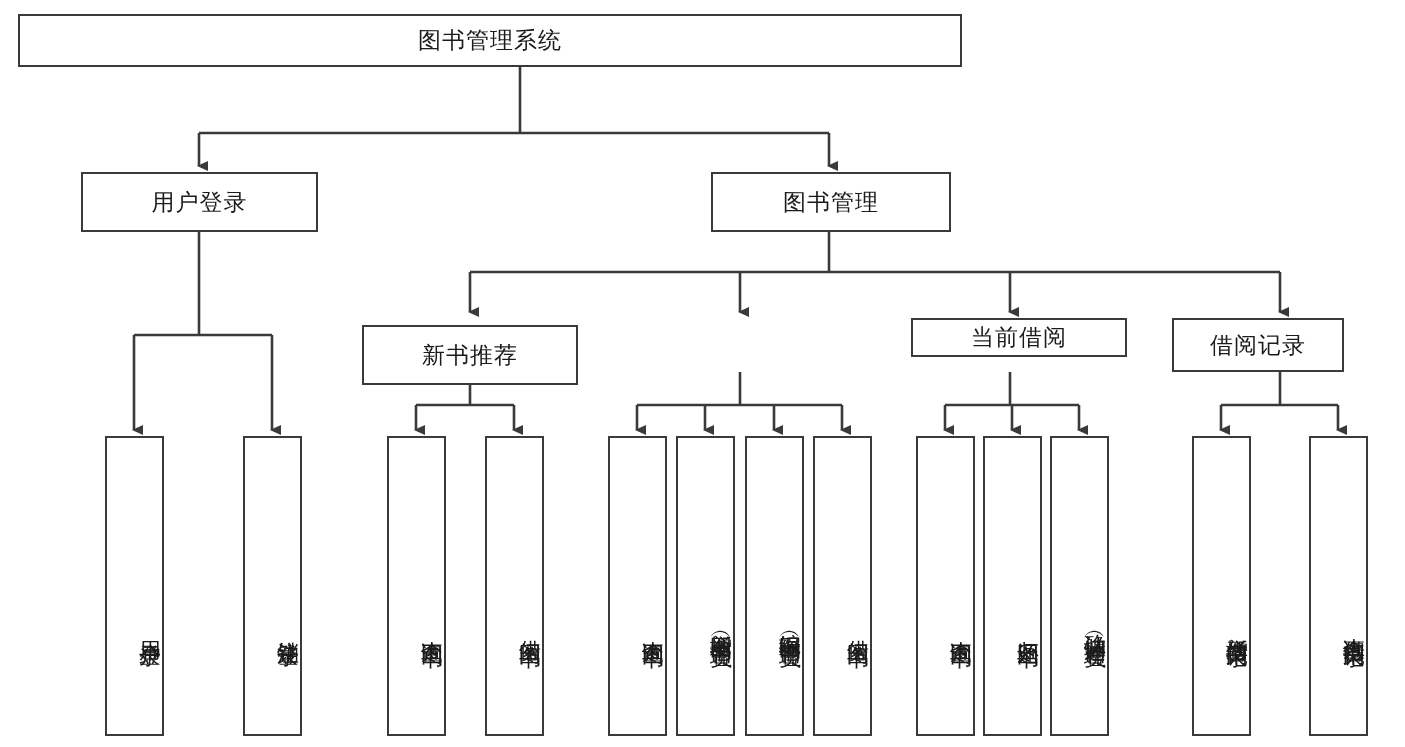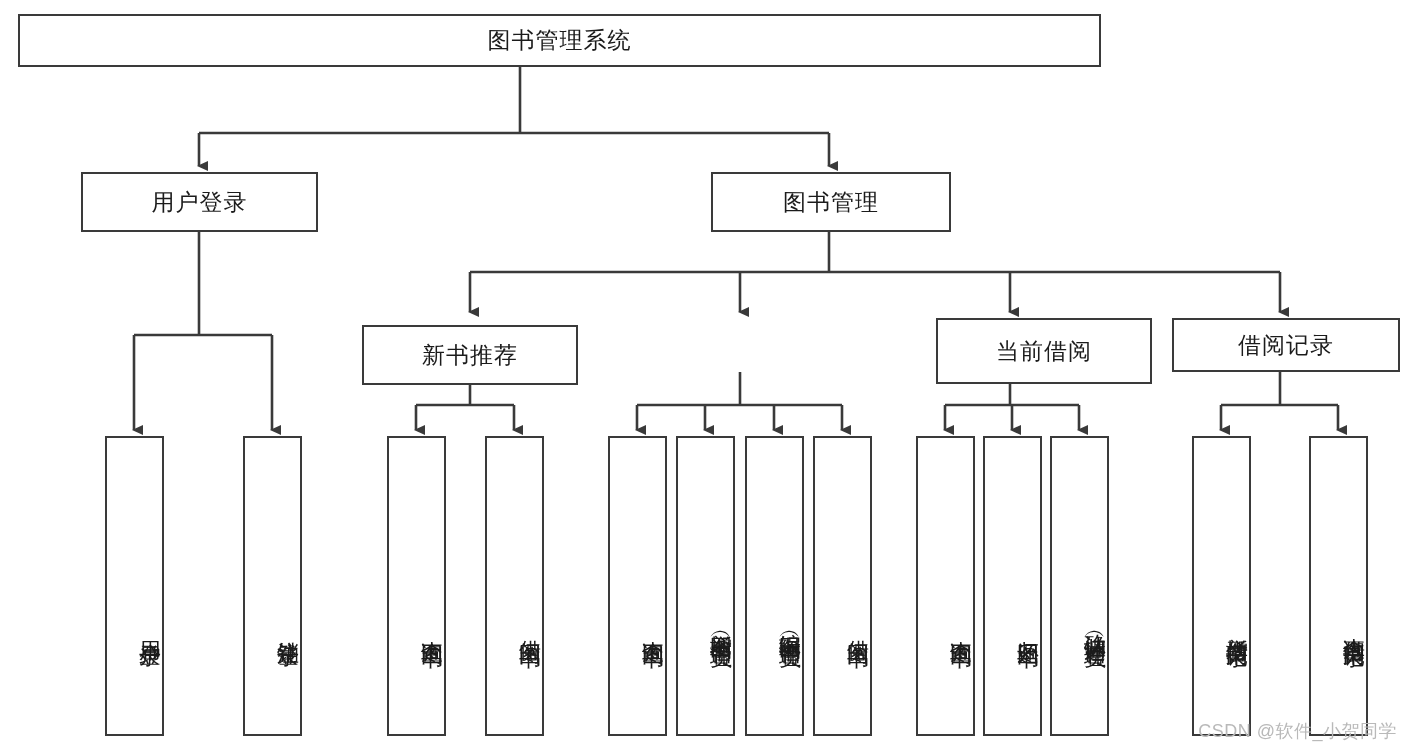--- a/index.html
+++ b/index.html
@@ -116,28 +116,28 @@
       <path d="M1012,405 L1012,430" marker-end="url(#arrow)"></path>
       <path d="M1079,405 L1079,430" marker-end="url(#arrow)"></path>
 
       <path d="M1280,372 L1280,405"></path>
       <path d="M1221,405 L1338,405"></path>
       <path d="M1221,405 L1221,430" marker-end="url(#arrow)"></path>
       <path d="M1338,405 L1338,430" marker-end="url(#arrow)"></path>
     </g>
   </svg>
 
-  <div class="node h" style="left: 18px; top: 14px; width: 1083px; height: 53px;">图书管理系统</div>
+  <div class="node h" style="left: 18px; top: 14px; width: 944px; height: 53px;">图书管理系统</div>
 
   <div class="node h" style="left: 81px; top: 172px; width: 237px; height: 60px;">用户登录</div>
   <div class="node h" style="left: 711px; top: 172px; width: 240px; height: 60px;">图书管理</div>
 
   <div class="node h" style="left: 362px; top: 325px; width: 216px; height: 60px;">新书推荐</div>
-  <div class="node h" style="left: 936px; top: 318px; width: 216px; height: 66px;">当前借阅</div>
-  <div class="node h" style="left: 1172px; top: 318px; width: 228px; height: 54px;">借阅记录</div>
+  <div class="node h" style="left: 911px; top: 318px; width: 216px; height: 39px;">当前借阅</div>
+  <div class="node h" style="left: 1172px; top: 318px; width: 172px; height: 54px;">借阅记录</div>
 
   <div class="node v" style="left: 105px; top: 436px; width: 59px; height: 300px;">
       <span style="margin-top: 81px;">用户登录</span>
     </div>
   <div class="node v" style="left: 243px; top: 436px; width: 59px; height: 300px;">
       <span style="margin-top: 81px;">注销登录</span>
     </div>
   <div class="node v" style="left: 387px; top: 436px; width: 59px; height: 300px;">
       <span style="margin-top: 81px;">查询图书</span>
     </div>
@@ -165,14 +165,13 @@
   <div class="node v lvl-top" style="left: 1050px; top: 436px; width: 59px; height: 300px;">
       <span style="margin-top: 78px;">确认归还（管理员）</span>
     </div>
   <div class="node v lvl-mid" style="left: 1192px; top: 436px; width: 59px; height: 300px;">
       <span style="margin-top: 80px;">新增借阅记录</span>
     </div>
   <div class="node v lvl-mid" style="left: 1309px; top: 436px; width: 59px; height: 300px;">
       <span style="margin-top: 80px;">查询借阅记录</span>
     </div>
 
-  <div id="watermark">CSDN @软件_小贺同学</div>
 </div>
 
 </body></html>

